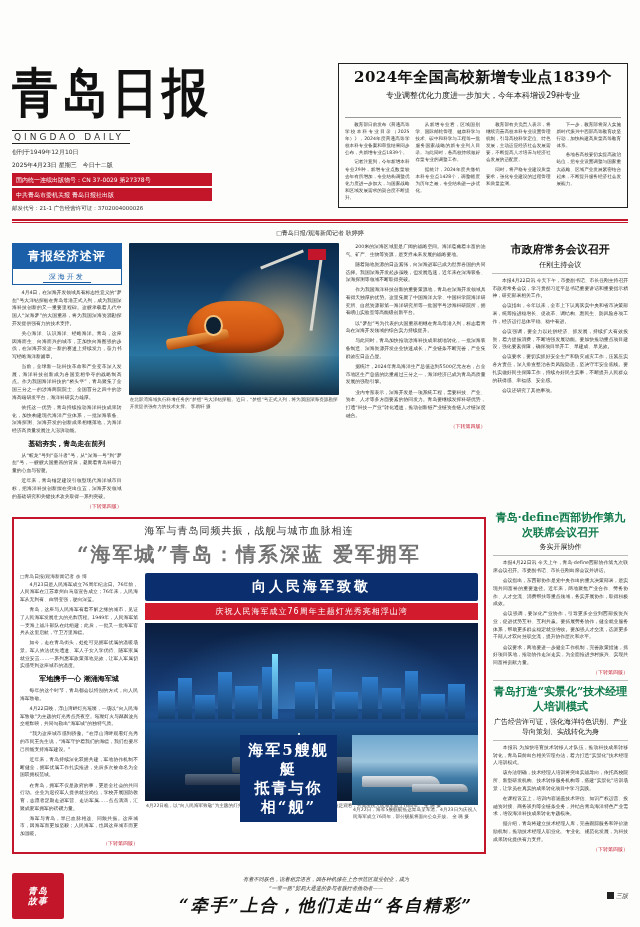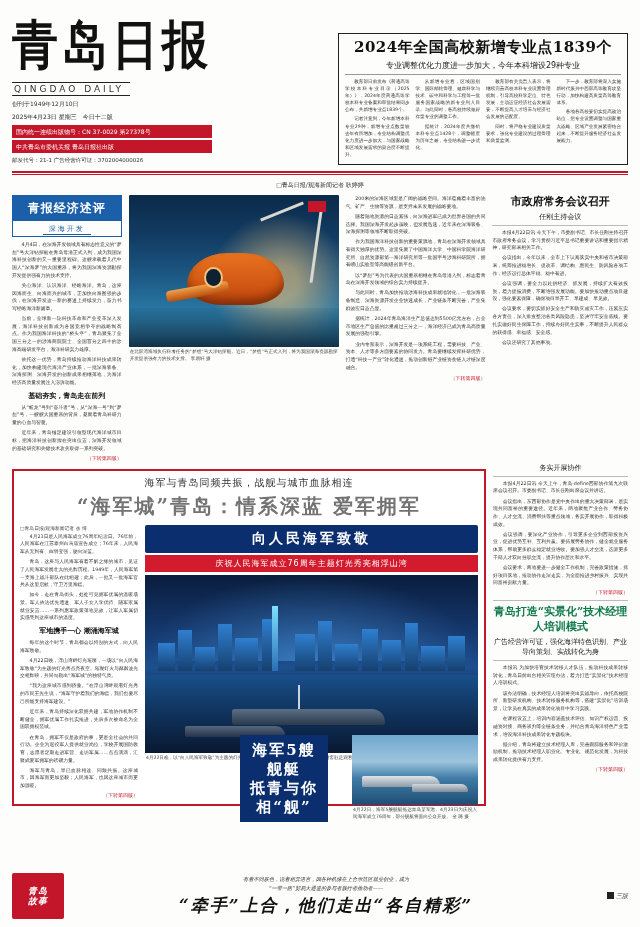--- a/index.html
+++ b/index.html
@@ -11,21 +11,21 @@
     overflow:hidden;
   }
   .page {
     position:relative;
     width:640px; height:927px;
     background:#fdfdfb;
     padding:10px 12px 6px 12px;
   }
 
   
-  .masthead { display:flex; gap:8px; align-items:flex-end; }
+  .masthead { display:flex; gap:8px; align-items:center;margin-top:48px; }
   .mast-left { width:318px; position:relative; }
   .mast-title {
     font-family:"DejaVu Serif", serif;
     font-size:46px; font-weight:bold; color:#111;
     letter-spacing:4px; line-height:1.05;
     white-space:nowrap;
     transform:scaleY(1.15);
     transform-origin:left top;
     padding-top:6px;
   }
@@ -56,21 +56,21 @@
     min-height:118px;
   }
   .top-box h1 {
     margin:0; text-align:center;
     font-family:"DejaVu Serif", serif;
     font-size:15px; font-weight:bold; color:#111; letter-spacing:0.5px;
   }
   .top-box h2 {
     margin:3px 0 3px 0; text-align:center;
     font-size:8px; font-weight:normal; color:#222;
-    border-bottom:1px solid #999; padding-bottom:3px;
+    border-bottom:1px solid #999; padding-bottom:16px;
   }
   .top-cols { display:flex; gap:6px; }
   .top-cols .col {
     flex:1; font-size:4.6px; line-height:1.55; color:#333; text-align:justify;
   }
   .top-cols .col p { margin:0 0 2px 0; text-indent:2em; }
 
   .hr-thick { border-top:2px solid #c3162a; margin:6px 0 0 0; }
   .hr-thin { border-top:1px solid #c3162a; margin:1px 0 6px 0; }
 
@@ -448,20 +448,21 @@
               <div class="ship2"></div>
             </div>
             <div class="hcap">4月22日晚，以“向人民海军致敬”为主题的灯光秀亮相浮山湾，璀璨灯火点亮夜空，市民游客驻足观看，共同庆祝人民海军成立76周年。  金 璐 摄</div>
           </div>
         </div>
       </div>
     </div>
 
     <div style="width:136px;">
       <div class="rbox-green">
+        <div class="rbox-title">青岛·define西部协作第九次联席会议召开</div>
         <div class="rbox-sub">务实开展协作</div>
         <div class="txt">
           <p>本报4月22日讯 今天上午，青岛·define西部协作第九次联席会议召开。市委副书记、市长任刚出席会议并讲话。</p>
           <p>会议指出，东西部协作是党中央作出的重大决策部署，是实现共同富裕的重要途径。近年来，两地聚焦产业合作、劳务协作、人才交流、消费帮扶等重点领域，务实开展协作，取得积极成效。</p>
           <p>会议强调，要深化产业协作，引导更多企业到西部投资兴业，促进优势互补、互利共赢。要拓展劳务协作，健全就业服务体系，帮助更多群众稳定就业增收。要加强人才交流，选派更多干部人才双向挂职交流，提升协作层次和水平。</p>
           <p>会议要求，两地要进一步健全工作机制，完善政策措施，抓好项目落地，推动协作走深走实，为全面推进乡村振兴、实现共同富裕贡献力量。</p>
         </div>
         <div class="cont">（下转第四版）</div>
       </div>
 
@@ -474,21 +475,21 @@
           <p>本报讯 为加快培育技术转移人才队伍，推动科技成果转移转化，青岛日前出台相关管理办法，着力打造“实景化”技术经理人培训模式。</p>
           <p>该办法明确，技术经理人培训将突出实战导向，依托高校院所、新型研发机构、技术转移服务机构等，搭建“实景化”培训场景，让学员在真实的成果转化项目中学习实践。</p>
           <p>在课程设置上，培训内容涵盖技术评估、知识产权运营、投融资对接、商务谈判等全链条业务，并结合青岛海洋特色产业需求，增设海洋科技成果转化专题模块。</p>
           <p>据介绍，青岛将建立技术经理人库，完善跟踪服务和评价激励机制，推动技术经理人职业化、专业化、规范化发展，为科技成果转化提供有力支撑。</p>
         </div>
         <div class="cont">（下转第四版）</div>
       </div>
     </div>
   </div>
 
-  <div style="position:absolute; left:240px; top:732px; width:88px;">
+  <div style="position:absolute; left:240px; top:732px; width:97px;">
     <div class="navy5">
       <div class="l1">海军5艘舰艇</div>
       <div class="l2">抵青与你相“舰”</div>
     </div>
   </div>
   <div style="position:absolute; left:352px; top:732px; width:126px;">
     <div class="navyphoto">
       <div class="np-ship"></div>
       <div class="np-ship2"></div>
     </div>

